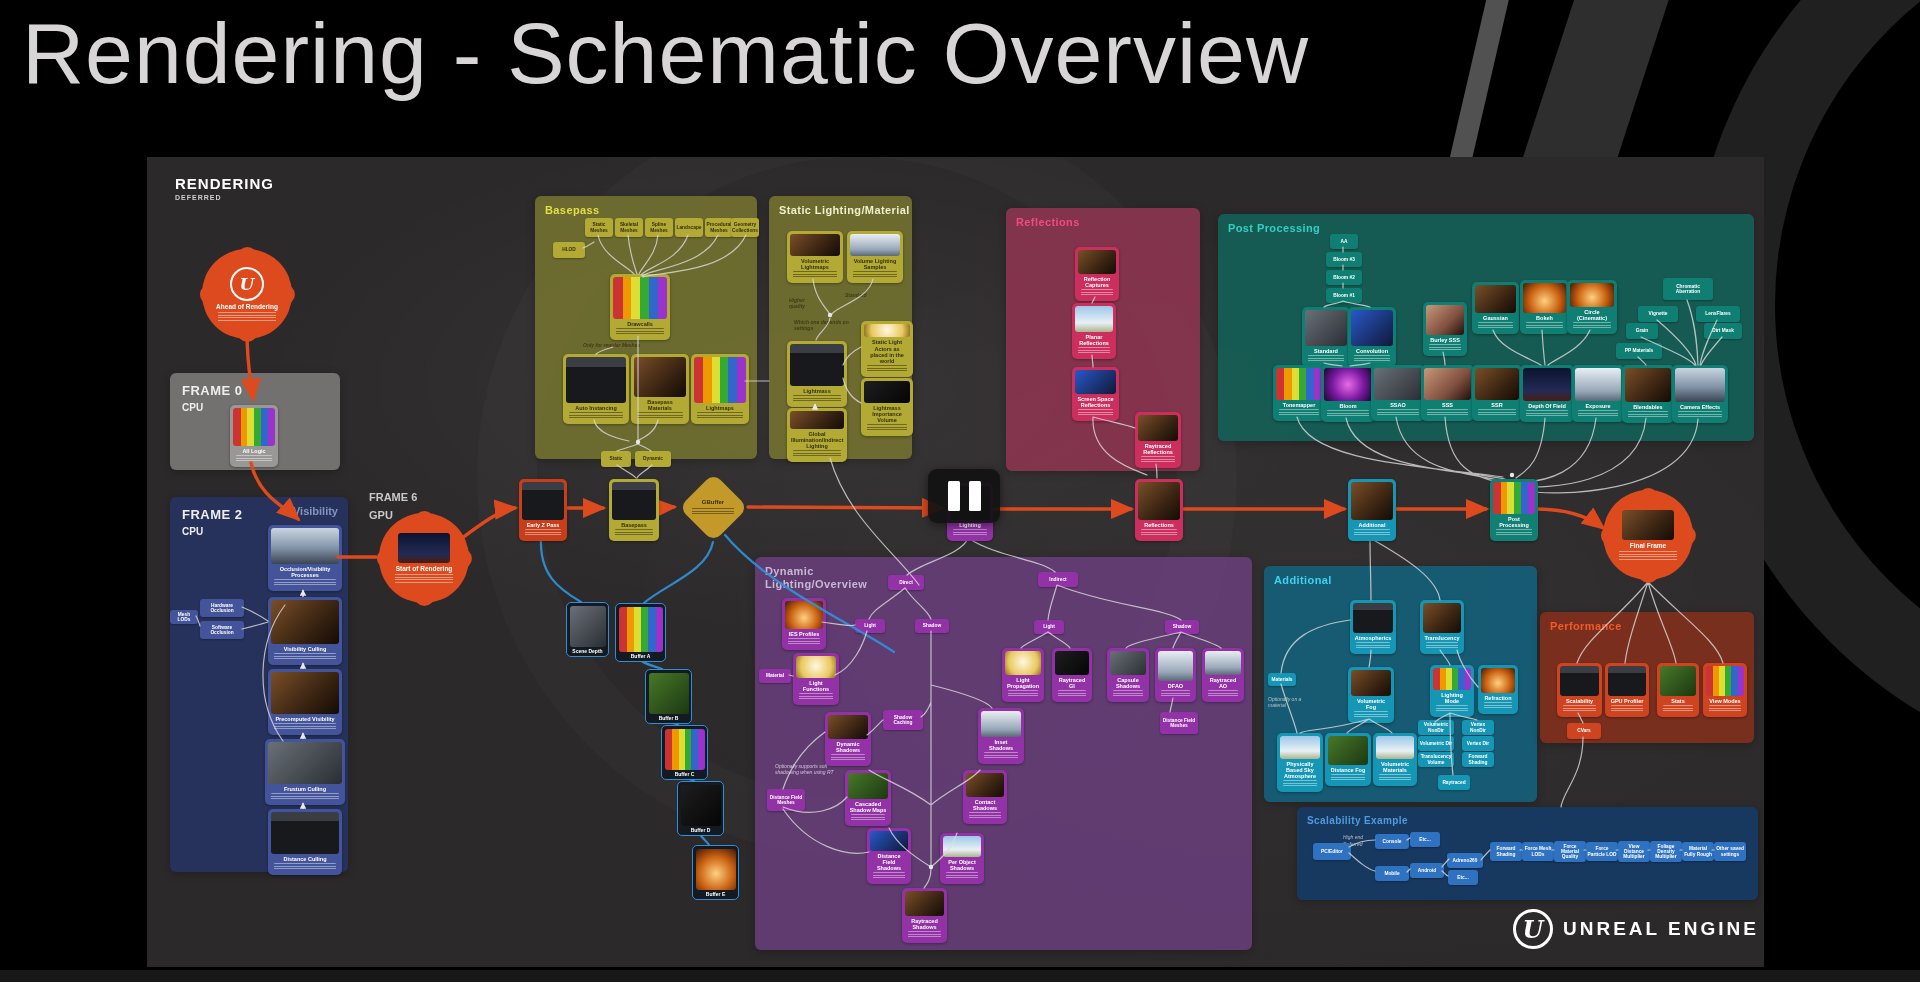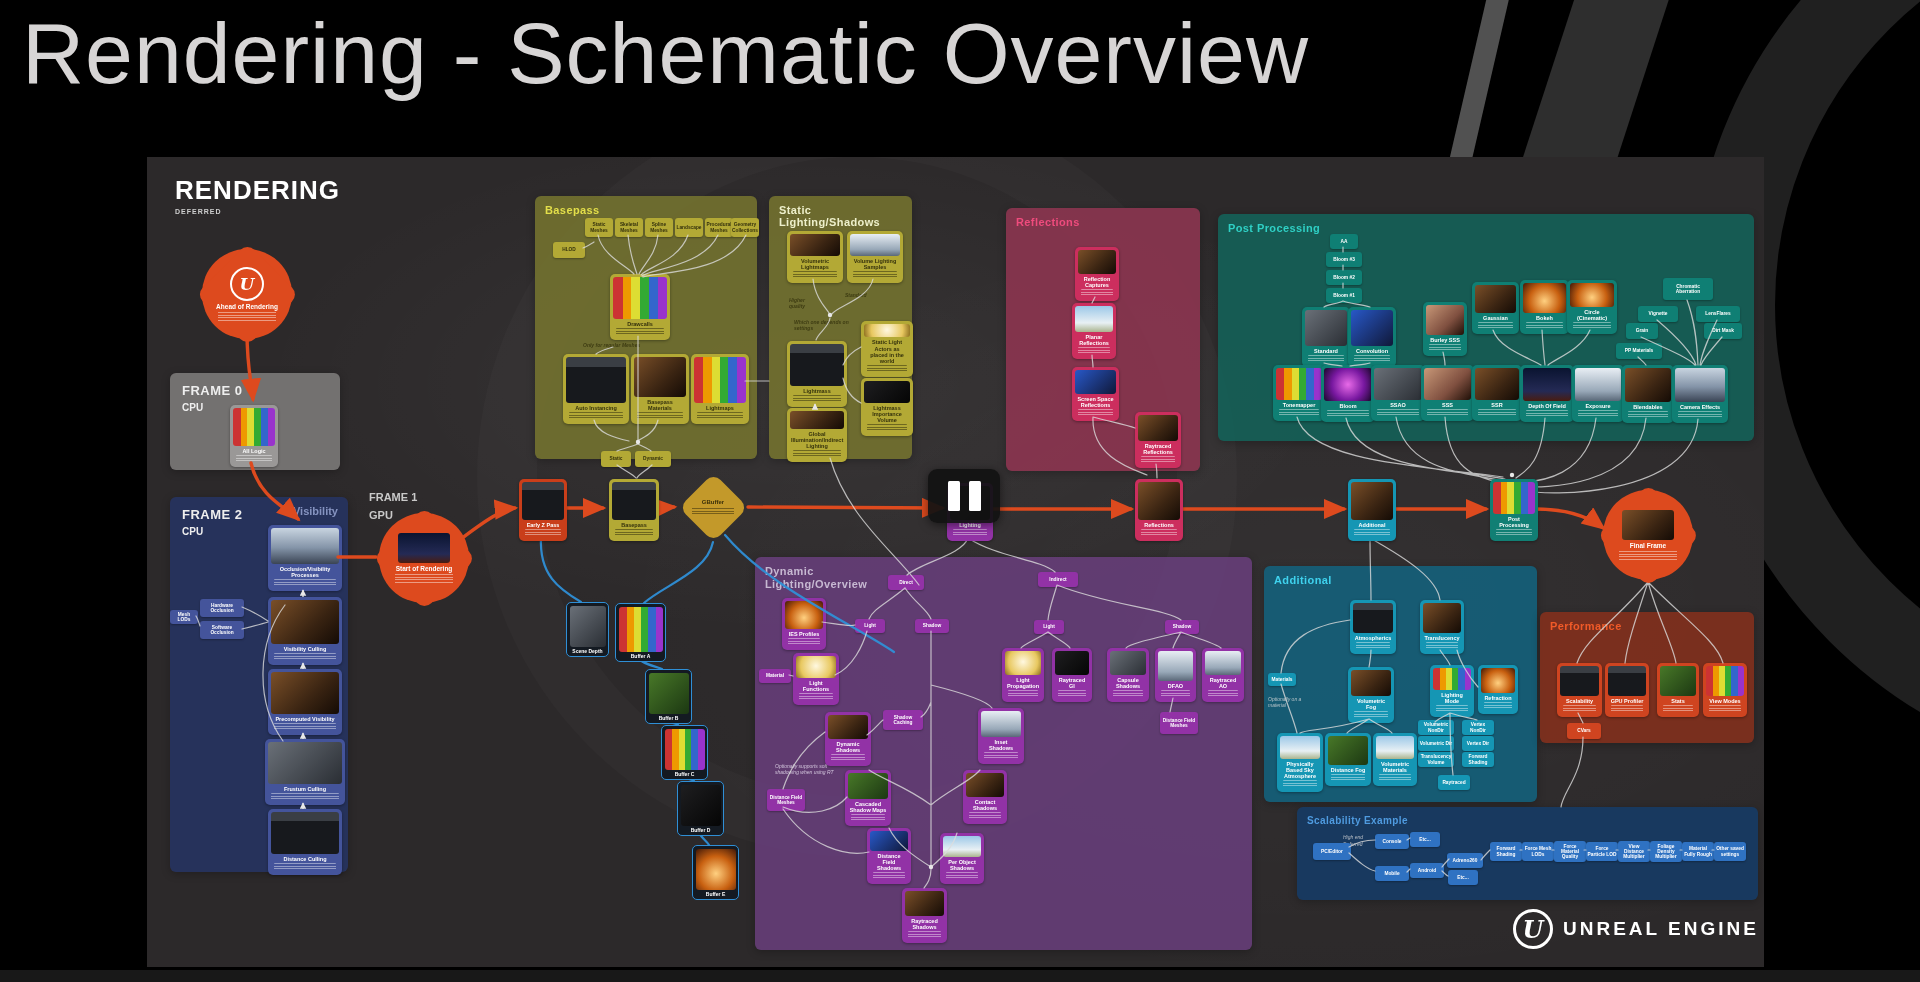--- a/index.html
+++ b/index.html
@@ -20,21 +20,21 @@
          background:
            radial-gradient(900px 420px at 40% 28%, rgba(255,255,255,.05), transparent 60%),
            radial-gradient(1100px 600px at 72% 55%, rgba(255,255,255,.035), transparent 65%),
            #2c292a;
          overflow:hidden;}
   .boardring{position:absolute;left:330px;top:-60px;width:640px;height:640px;border-radius:50%;
              border:60px solid rgba(255,255,255,.02);z-index:0;}
   .wires{position:absolute;left:0;top:0;width:1617px;height:810px;z-index:5;pointer-events:none;}
 
   .bheading{position:absolute;left:28px;top:18px;z-index:2;}
-  .bh1{display:block;color:#fff;font-weight:700;font-size:26px;letter-spacing:1px;}
+  .bh1{display:block;color:#fff;font-weight:700;font-size:15px;letter-spacing:1px;}
   .bh2{display:block;color:#cfcfcf;font-weight:700;font-size:7px;letter-spacing:1px;margin-top:2px;}
 
   .group{position:absolute;border-radius:6px;z-index:1;box-shadow:0 2px 8px rgba(0,0,0,.25);}
   .gtitle{position:absolute;left:10px;top:8px;font-weight:700;font-size:11px;letter-spacing:.4px;}
   .gtitle2{position:absolute;left:10px;top:21px;font-weight:700;font-size:11px;letter-spacing:.4px;}
   .gcorner{position:absolute;right:10px;top:8px;font-weight:700;font-size:11px;color:rgba(150,165,210,.85);}
   .gheader{position:absolute;left:12px;top:10px;color:#eee;}
   .gheader .h1{display:block;font-size:13px;font-weight:700;letter-spacing:.5px;}
   .gheader .h2{display:block;font-size:10px;font-weight:700;margin-top:4px;}
   .ann{position:absolute;font-size:5px;color:#ddd;opacity:.8;line-height:1.2;font-style:italic;}
@@ -331,21 +331,21 @@
         </div>
         <div class="card " style="left: 156px; top: 158px; width: 54px; height: 66px;">
           <div class="thumb th-color"></div>
           <div class="nlabel">Lightmaps</div>
           <div class="desc"></div>
         </div>
         <div class="pill" style="left: 66px; top: 255px; width: 28px; height: 14px;">Static</div>
         <div class="pill" style="left: 100px; top: 255px; width: 34px; height: 14px;">Dynamic</div>
       </div>
       <div class="group g-olive lighttitle" style="left: 622px; top: 39px; width: 143px; height: 263px;">
-        <div class="gtitle">Static Lighting/Shadows</div>
+        <div class="gtitle">Static Lighting/Material</div>
         <div class="ann" style="left: 20px; top: 101px; width: 30px;">Higher quality</div>
         <div class="ann" style="left: 76px; top: 96px; width: 26px;">Standard</div>
         <div class="ann" style="left: 25px; top: 123px; width: 70px;">Which one depends on settings</div>
         <div class="card " style="left: 18px; top: 35px; width: 52px; height: 48px;">
           <div class="thumb th-room"></div>
           <div class="nlabel">Volumetric Lightmaps</div>
           <div class="desc"></div>
         </div>
         <div class="card " style="left: 78px; top: 35px; width: 52px; height: 48px;">
           <div class="thumb th-snow"></div>
@@ -743,18 +743,18 @@
         <div class="nlabel">Buffer C</div>
       </div>
       <div class="bufcard" style="left: 530px; top: 624px; width: 42px; height: 50px;">
         <div class="thumb th-dark"></div>
         <div class="nlabel">Buffer D</div>
       </div>
       <div class="bufcard" style="left: 545px; top: 688px; width: 42px; height: 50px;">
         <div class="thumb th-fire"></div>
         <div class="nlabel">Buffer E</div>
       </div>
-      <div class="freelabel" style="left: 222px; top: 334px;">FRAME 1</div>
+      <div class="freelabel" style="left: 222px; top: 334px;">FRAME 6</div>
       <div class="freelabel" style="left: 222px; top: 352px;">GPU</div>
     </div>
 
   <div class="bottombar"></div>
 </div>
 
 </body></html>

